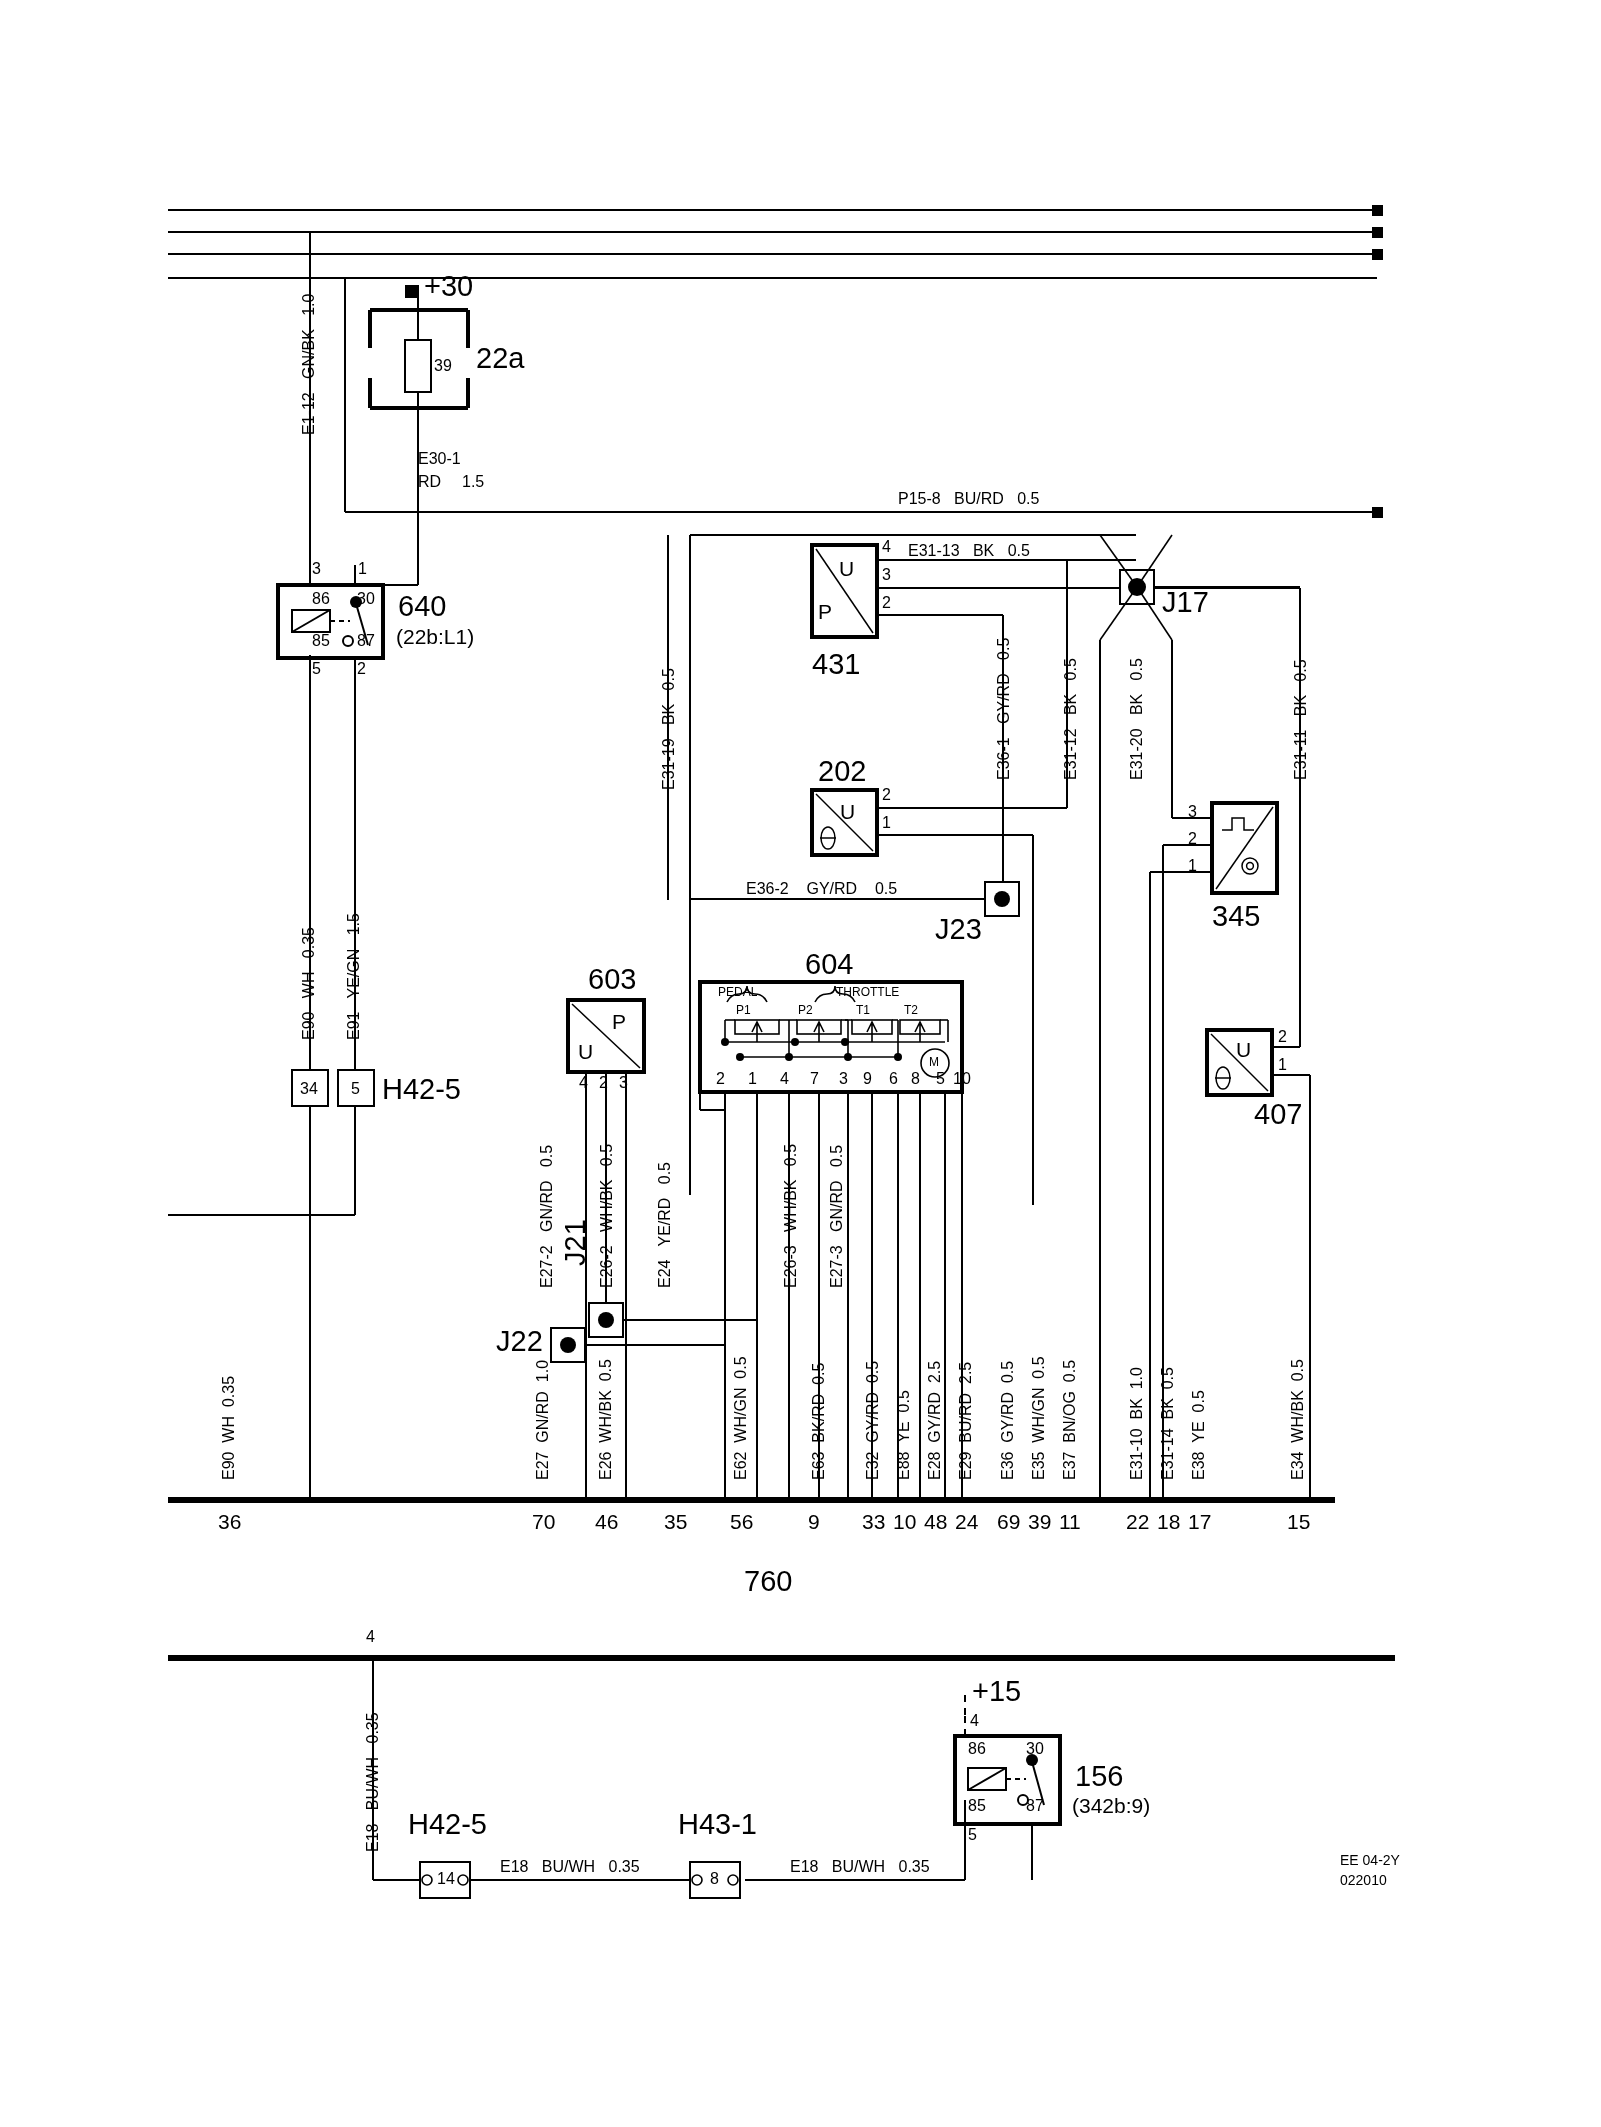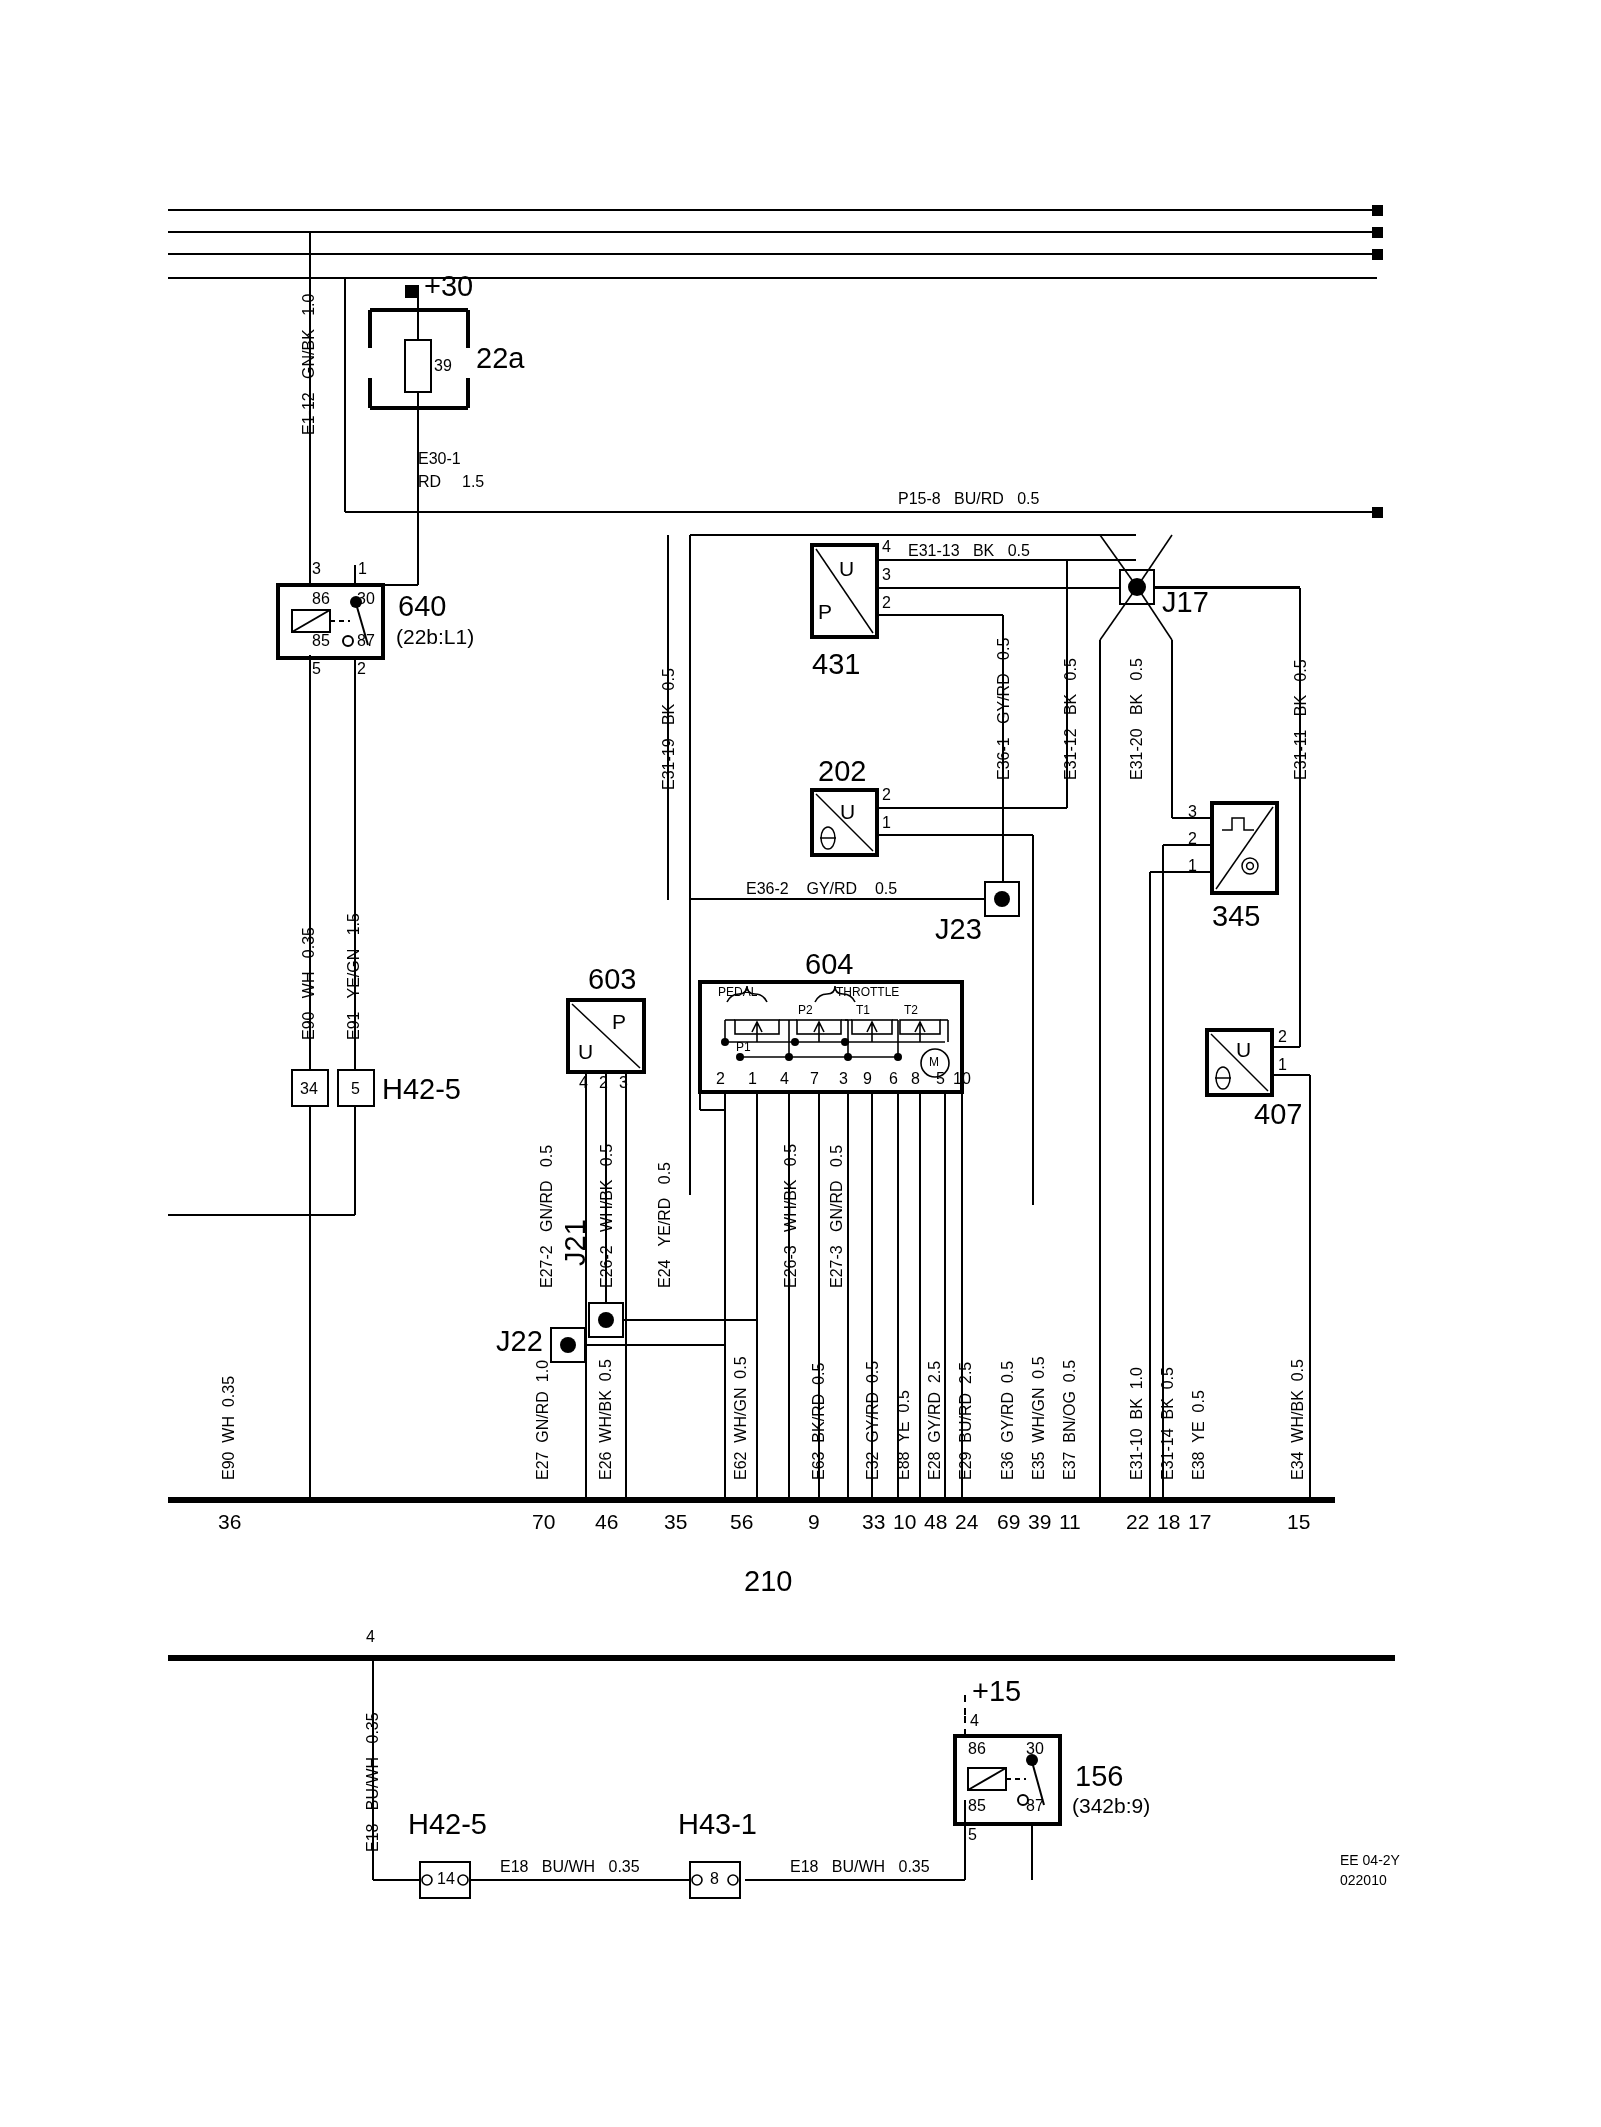--- a/index.html
+++ b/index.html
@@ -447,21 +447,21 @@
 <div class="tx big" style="left:588px;top:963px;">603</div>
 <div class="tx mid" style="left:612px;top:1010px;">P</div>
 <div class="tx mid" style="left:578px;top:1040px;">U</div>
 <div class="tx sm" style="left:579px;top:1074px;">4</div>
 <div class="tx sm" style="left:599px;top:1074px;">2</div>
 <div class="tx sm" style="left:619px;top:1074px;">3</div>
 
 <div class="tx big" style="left:805px;top:948px;">604</div>
 <div class="tx tiny" style="left:718px;top:985px;">PEDAL</div>
 <div class="tx tiny" style="left:836px;top:985px;">THROTTLE</div>
-<div class="tx tiny" style="left:736px;top:1003px;margin-top:37px;">P1</div>
+<div class="tx tiny" style="left:736px;top:1003px;">P1</div>
 <div class="tx tiny" style="left:798px;top:1003px;">P2</div>
 <div class="tx tiny" style="left:856px;top:1003px;">T1</div>
 <div class="tx tiny" style="left:904px;top:1003px;">T2</div>
 <div class="tx tiny" style="left:929px;top:1055px;">M</div>
 
 <div class="tx sm" style="left:716px;top:1070px;">2</div>
 <div class="tx sm" style="left:748px;top:1070px;">1</div>
 <div class="tx sm" style="left:780px;top:1070px;">4</div>
 <div class="tx sm" style="left:810px;top:1070px;">7</div>
 <div class="tx sm" style="left:839px;top:1070px;">3</div>
@@ -549,21 +549,21 @@
       <div class="vt sm" style="left: 1128px; top: 1480px;"><span>E31-10</span>&nbsp;&nbsp;<span>BK</span>&nbsp;&nbsp;<span>1.0</span></div>
       <div class="tx mid" style="left: 1126px; top: 1510px;">22</div>
       <div class="vt sm" style="left: 1159px; top: 1480px;"><span>E31-14</span>&nbsp;&nbsp;<span>BK</span>&nbsp;&nbsp;<span>0.5</span></div>
       <div class="tx mid" style="left: 1157px; top: 1510px;">18</div>
       <div class="vt sm" style="left: 1190px; top: 1480px;"><span>E38</span>&nbsp;&nbsp;<span>YE</span>&nbsp;&nbsp;<span>0.5</span></div>
       <div class="tx mid" style="left: 1188px; top: 1510px;">17</div>
       <div class="vt sm" style="left: 1289px; top: 1480px;"><span>E34</span>&nbsp;&nbsp;<span>WH/BK</span>&nbsp;&nbsp;<span>0.5</span></div>
       <div class="tx mid" style="left: 1287px; top: 1510px;">15</div>
     </div>
 
-<div class="tx big" style="left:744px;top:1565px;">210</div>
+<div class="tx big" style="left:744px;top:1565px;">760</div>
 
 <div class="tx sm" style="left:366px;top:1628px;">4</div>
 <div class="vt sm" style="left:364px;top:1852px;">
   <span>E18</span>&nbsp;&nbsp;
   <span>BU/WH</span>&nbsp;&nbsp;
   <span>0.35</span>
 </div>
 <div class="tx big" style="left:408px;top:1808px;">H42-5</div>
 <div class="tx sm" style="left:437px;top:1870px;">14</div>
 <div class="tx big" style="left:678px;top:1808px;">H43-1</div>

